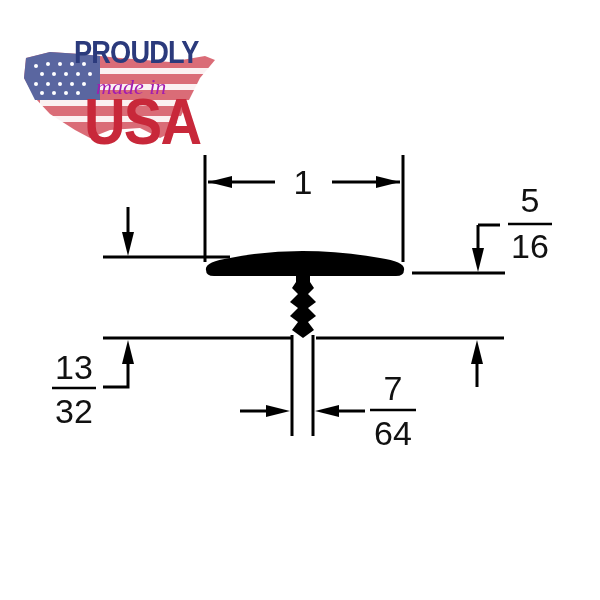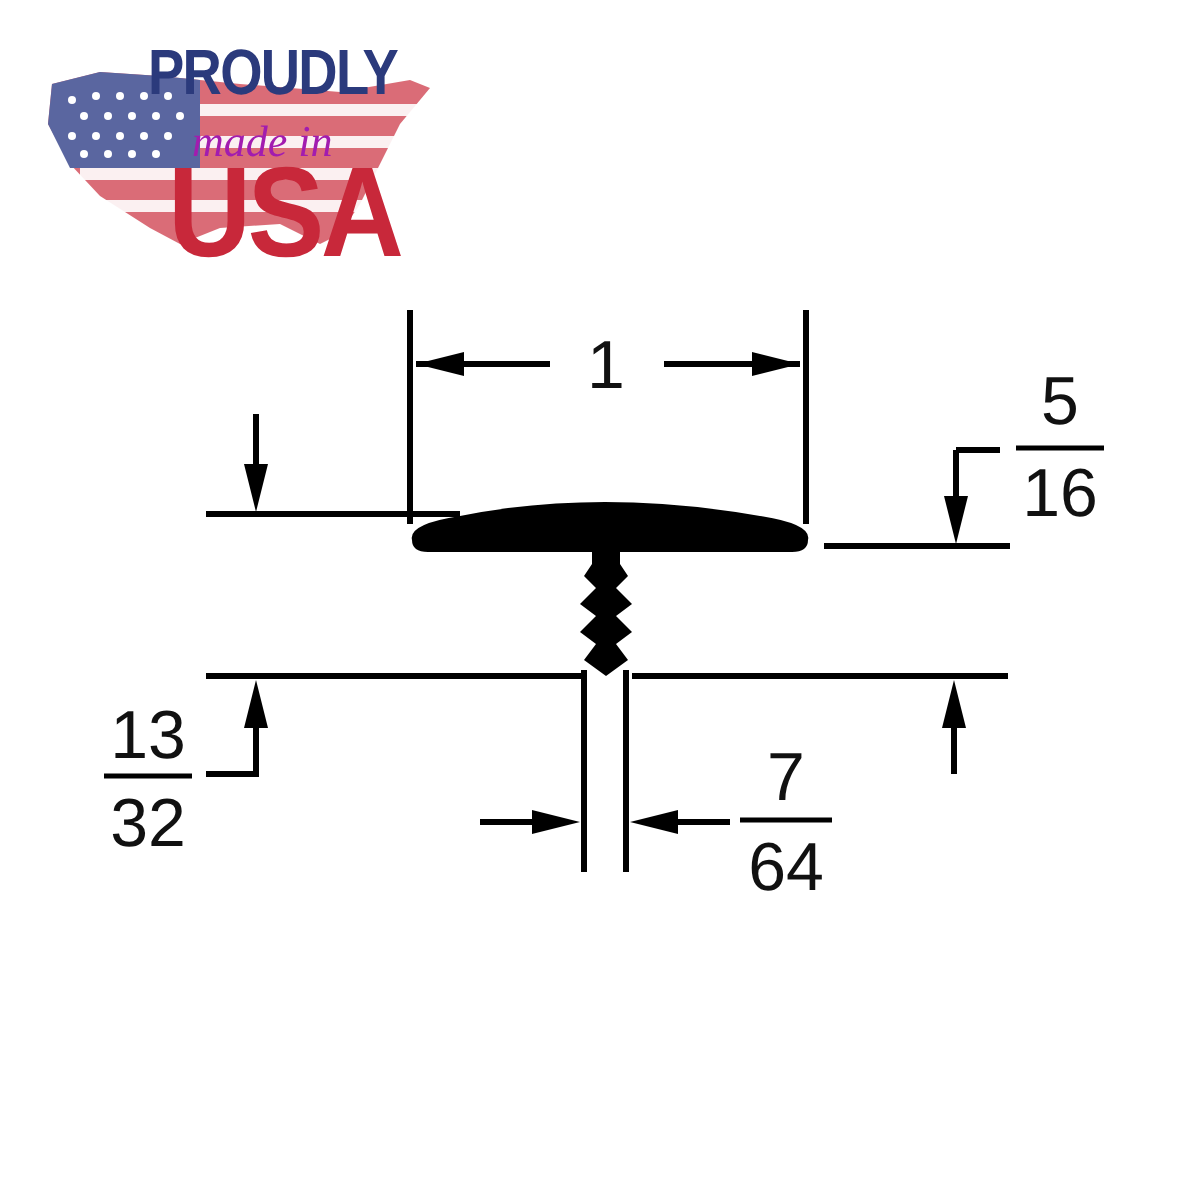--- a/index.html
+++ b/index.html
@@ -1,17 +1,17 @@
 <!DOCTYPE html>
 <html><head>
   <meta charset="utf-8">
   <style>
     html, body { margin: 0; padding: 0; background: #ffffff; }
     body { width: 600px; height: 600px; position: relative; overflow: hidden; font-family: "Liberation Sans", sans-serif; }
-    .logo { position: absolute; left: 20px; top: 2px; width: 200px; height: 140px; }
+    .logo { position: absolute; left: 20px; top: 18px; width: 200px; height: 140px; }
     .logo-text-proudly { position: absolute; left: 54px; top: 16px; font-family: "Liberation Sans", sans-serif; font-weight: 700; font-size: 32px; color: #2b3a7c; letter-spacing: -1px; transform: scaleX(0.85); transform-origin: left; }
     .logo-text-made { position: absolute; left: 76px; top: 56px; font-family: "Liberation Serif", serif; font-style: italic; font-size: 22px; color: #a21caf; }
     .logo-text-usa { position: absolute; left: 64px; top: 72px; font-family: "Liberation Sans", sans-serif; font-weight: 700; font-size: 64px; color: #c8283a; letter-spacing: -2px; transform: scaleX(0.9); transform-origin: left; line-height: 1; }
     .drawing { position: absolute; left: 0; top: 0; width: 600px; height: 600px; }
     .dim-text { font-family: "Liberation Sans", sans-serif; font-size: 34px; fill: #111; }
   </style>
 </head>
 <body>
 
 <div class="logo">

